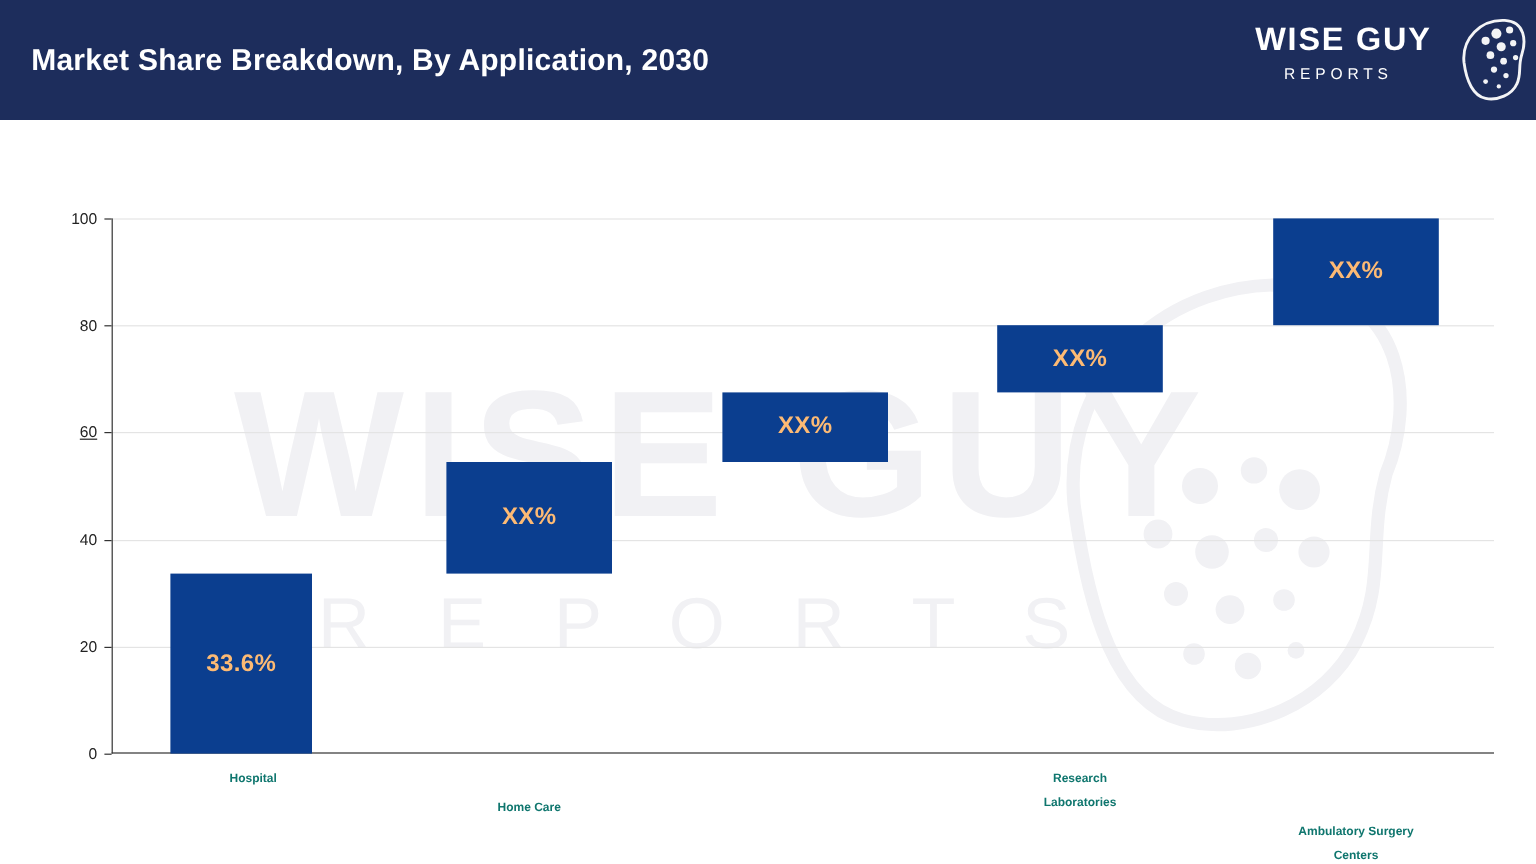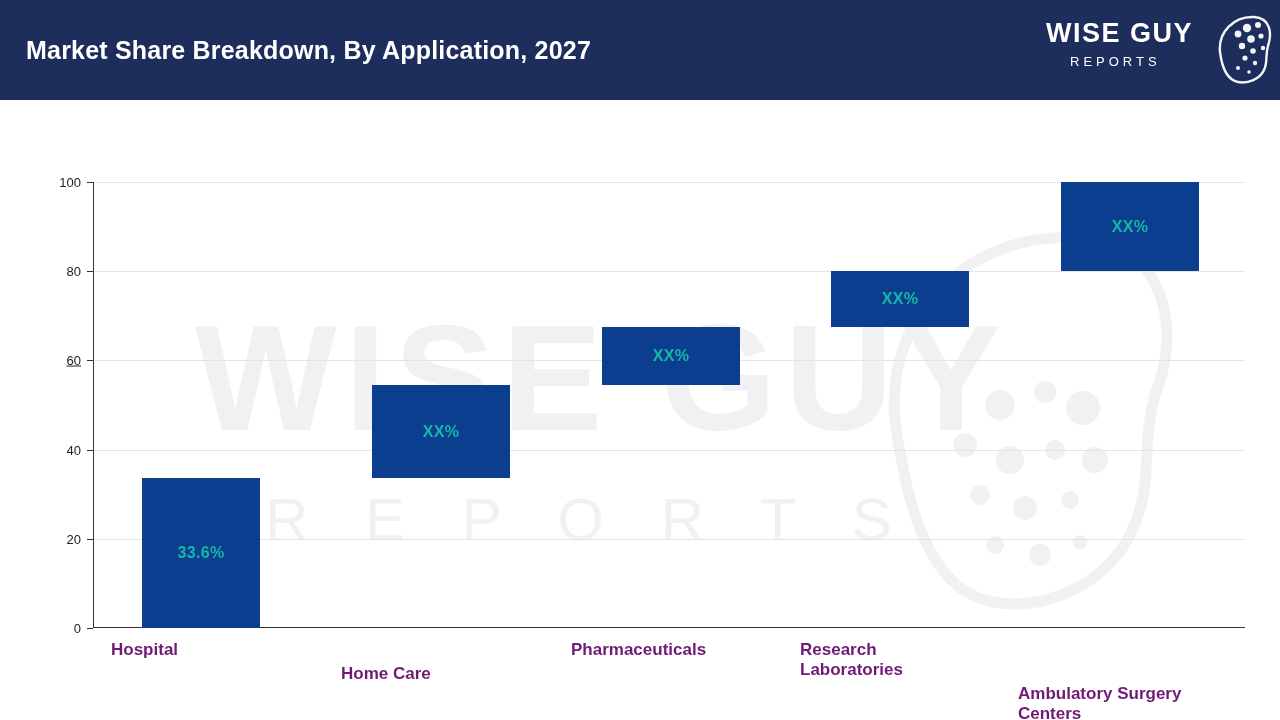--- a/index.html
+++ b/index.html
@@ -102,42 +102,42 @@
   }
 
   .bar {
     position: absolute;
     background: #0b3e8f;
     display: flex;
     align-items: center;
     justify-content: center;
   }
   .bar-label {
-    color: #14b8a6;
-    font-size: 16px;
+    color: #fdba74;
+    font-size: 20px;
     font-weight: bold;
     letter-spacing: 0.3px;
   }
 
   .cat-label {
     position: absolute;
-    text-align: left;
-    font-size: 17px;
+    text-align: center;
+    font-size: 10px;
     font-weight: bold;
-    color: #701a75;
+    color: #0f766e;
     line-height: 20px;
   }
 </style>
 </head>
 <body>
 
 <div id="page">
 
   <div id="header">
-    <div id="header-title">Market Share Breakdown, By Application, 2027</div>
+    <div id="header-title">Market Share Breakdown, By Application, 2030</div>
 
     <svg id="header-logo" viewBox="0 0 230 84">
       <text x="4" y="34" font-family="Liberation Sans, sans-serif" font-size="27" font-weight="bold" fill="#ffffff" letter-spacing="1.5">WISE GUY</text>
       <text x="28" y="58" font-family="Liberation Sans, sans-serif" font-size="13" fill="#ffffff" letter-spacing="4">REPORTS</text>
       <g fill="#ffffff" opacity="0.95">
         <path d="M178 44 C176 24 192 8 212 9 C229 10 230 26 226 38 C223 48 226 54 222 62 C218 71 206 76 196 74 C186 72 180 60 178 44 Z" fill="none" stroke="#ffffff" stroke-width="2.4"></path>
         <circle cx="205" cy="20" r="4.2"></circle>
         <circle cx="216" cy="17" r="3"></circle>
         <circle cx="196" cy="26" r="3.4"></circle>
         <circle cx="209" cy="31" r="3.8"></circle>
@@ -223,23 +223,20 @@
     </div>
 
     <div class="cat-label" style="left:111px; top:540px; width:200px;">
       <div>Hospital</div>
     </div>
 
     <div class="cat-label" style="left:341px; top:564px; width:200px;">
       <div>Home Care</div>
     </div>
 
-    <div class="cat-label" style="left:571px; top:540px; width:200px;">
-      <div>Pharmaceuticals</div>
-    </div>
 
     <div class="cat-label" style="left:800px; top:540px; width:200px;">
       <div>Research</div>
       <div>Laboratories</div>
     </div>
 
     <div class="cat-label" style="left:1018px; top:540px; width:224px;margin-top:44px;">
       <div>Ambulatory Surgery</div>
       <div>Centers</div>
     </div>

